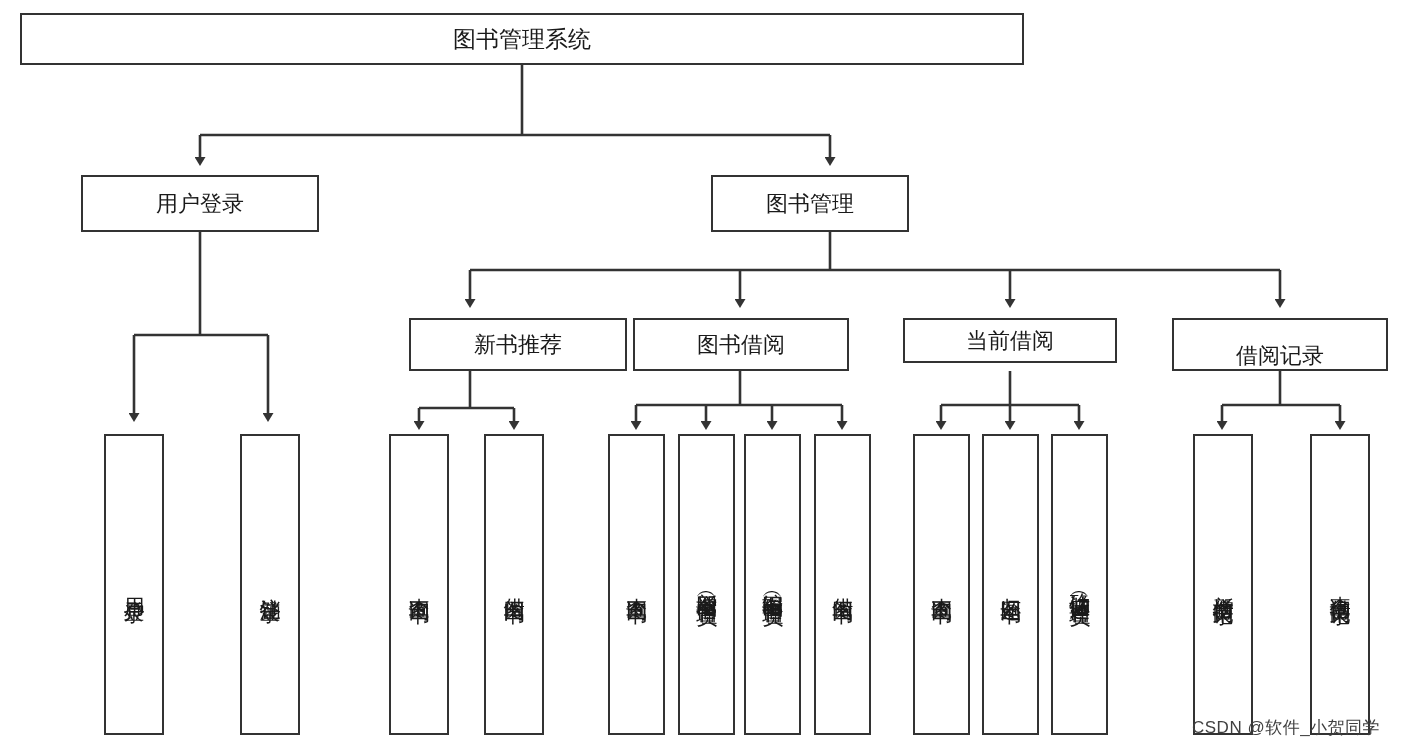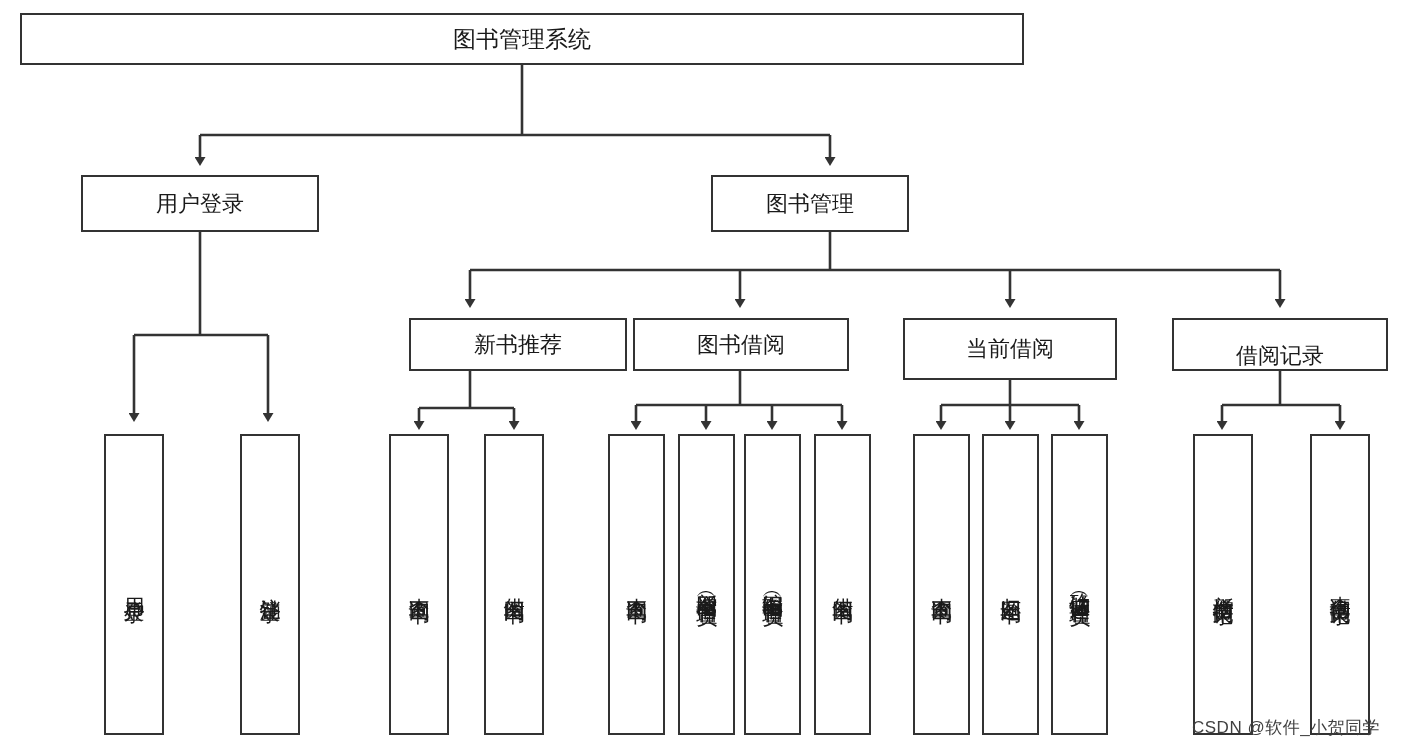--- a/index.html
+++ b/index.html
@@ -143,21 +143,21 @@
   </div>
 
   <div class="node horiz" style="left:361px; top:318px; width:218px; height:53px;margin-left:48px;">
     <span class="lbl">新书推荐</span>
   </div>
 
   <div class="node horiz" style="left:633px; top:318px; width:216px; height:53px;">
     <span class="lbl">图书借阅</span>
   </div>
 
-  <div class="node horiz" style="left:903px; top:318px; width:214px; height:62px;">
+  <div class="node horiz" style="left:903px; top:318px; width:214px; height:45px;">
     <span class="lbl">当前借阅</span>
   </div>
 
   <div class="node horiz" style="left:1172px; top:318px; width:216px; height:53px;align-items:flex-end;">
     <span class="lbl">借阅记录</span>
   </div>
 
   <div class="node vert" style="left:104px; top:434px; width:60px; height:301px;">
     <span class="lbl">用户登录</span>
   </div>

